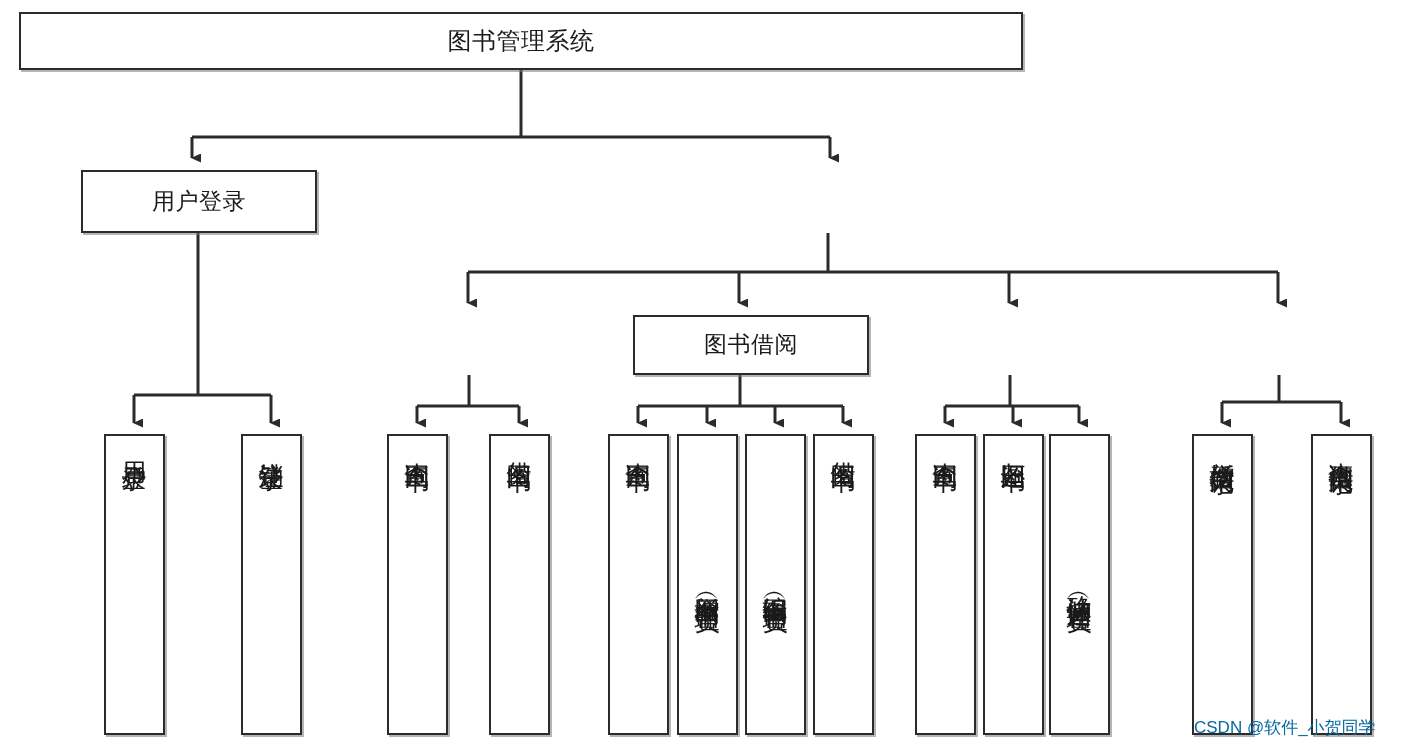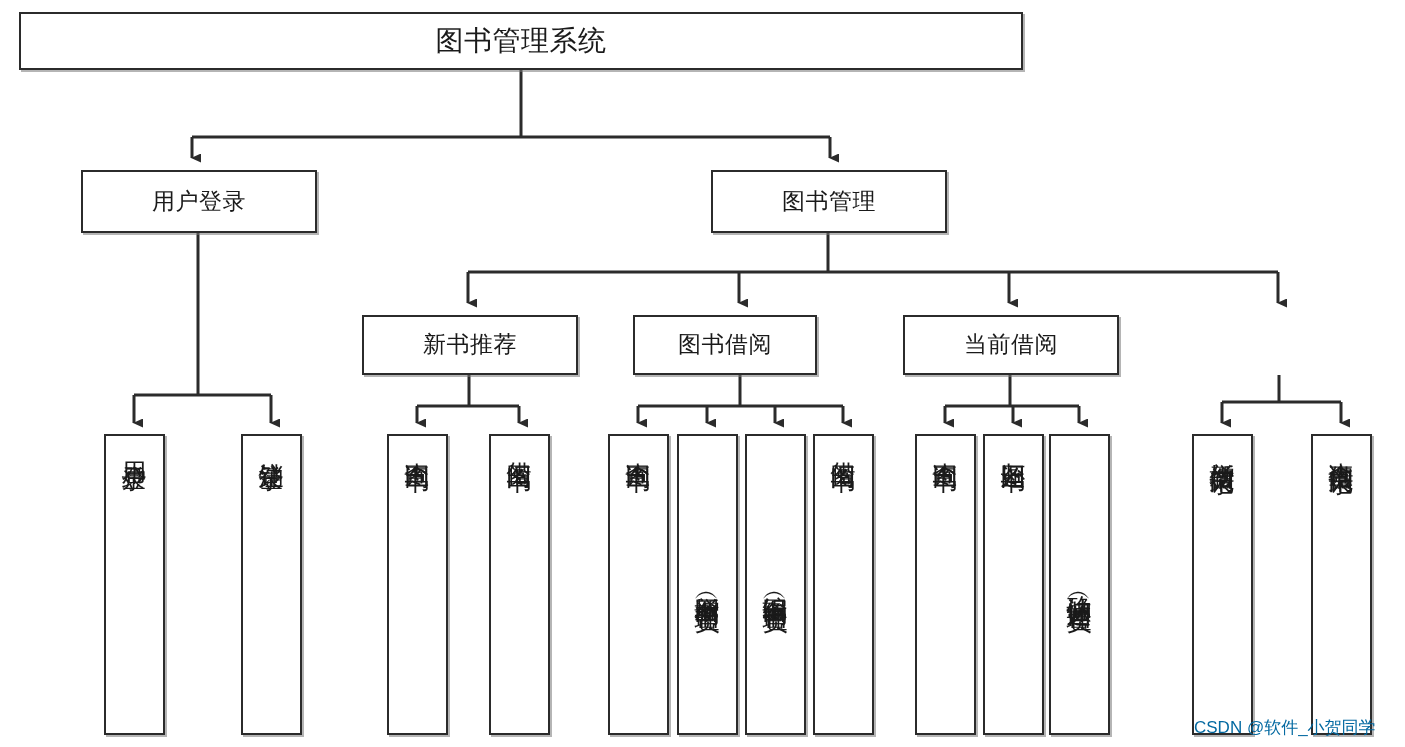--- a/index.html
+++ b/index.html
@@ -39,21 +39,21 @@
   .node-label {
     display: block;
     text-align: center;
     line-height: 1.18;
     letter-spacing: 0.5px;
   }
   .node.horizontal .node-label {
     font-size: 23px;
   }
   .node.root .node-label {
-    font-size: 28px;
+    font-size: 24px;
   }
   .node.vertical {
     align-items: flex-start;
     justify-content: center;
     padding-top: 6px;
   }
   .node.vertical .node-label {
     writing-mode: vertical-rl;
     text-orientation: upright;
     font-size: 25px;
@@ -129,35 +129,26 @@
   </svg>
 
   <div class="node root horizontal" style="left:19px; top:12px; width:1004px; height:58px;">
     <span class="node-label">图书管理系统</span>
   </div>
 
   <div class="node horizontal" style="left:81px; top:170px; width:236px; height:63px;">
     <span class="node-label">用户登录</span>
   </div>
 
-  <div class="node horizontal" style="left:711px; top:170px; width:236px; height:63px;">
-    <span class="node-label">图书管理</span>
-  </div>
-
-  <div class="node horizontal" style="left:362px; top:315px; width:216px; height:60px;">
-    <span class="node-label">新书推荐</span>
-  </div>
-
-  <div class="node horizontal" style="left:633px; top:315px; width:184px; height:60px;">
+
+
+  <div class="node horizontal" style="left:633px; top:315px; width:236px; height:60px;">
     <span class="node-label">图书借阅</span>
   </div>
 
-  <div class="node horizontal" style="left:903px; top:315px; width:216px; height:60px;">
-    <span class="node-label">当前借阅</span>
-  </div>
 
 
   <div class="node vertical" style="left:104px; top:434px; width:61px; height:301px;">
     <span class="node-label">用户登录</span>
   </div>
 
   <div class="node vertical" style="left:241px; top:434px; width:61px; height:301px;">
     <span class="node-label">注销登录</span>
   </div>
 

